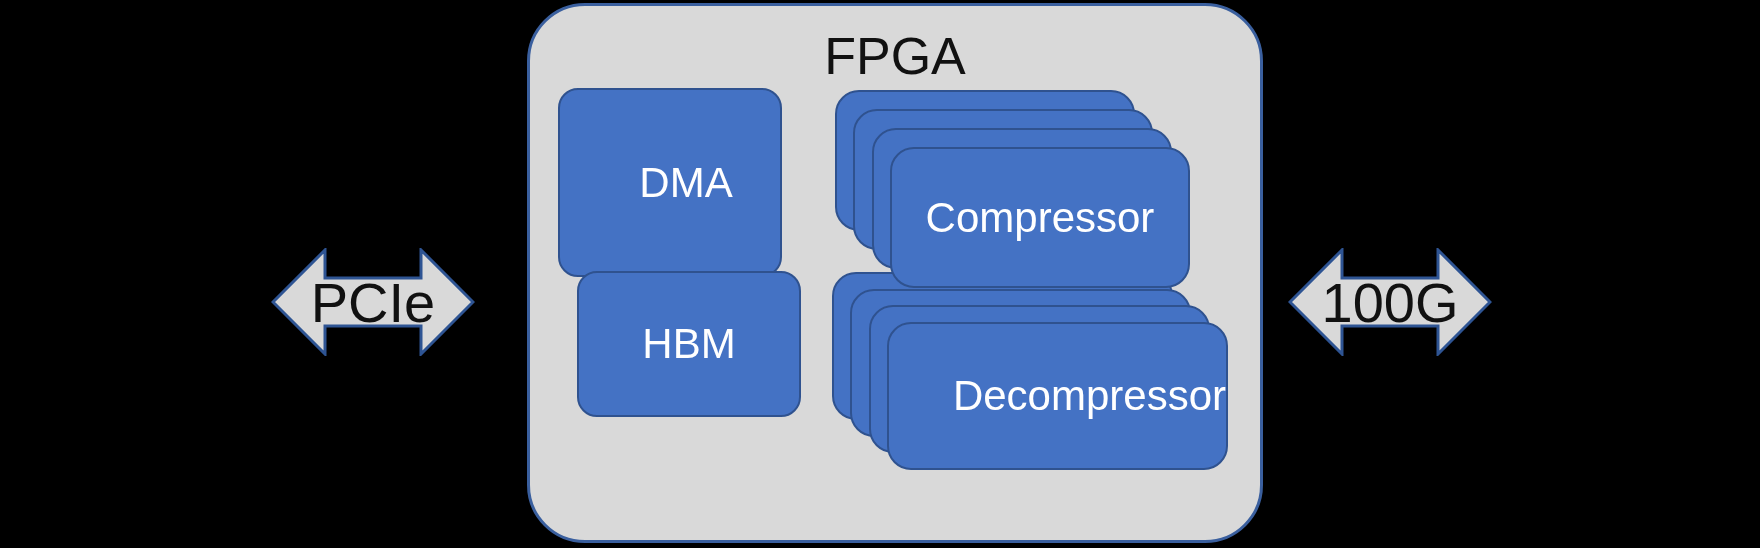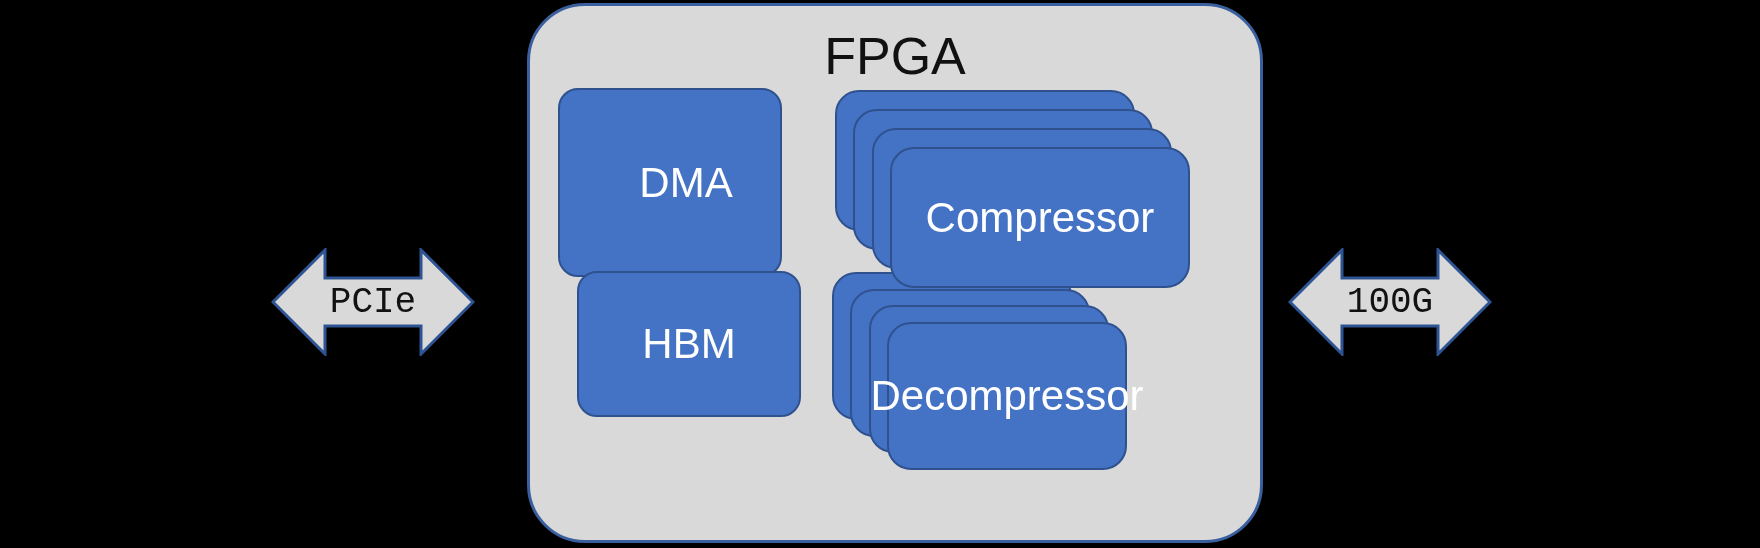--- a/index.html
+++ b/index.html
@@ -52,21 +52,21 @@
   .stack-decomp { left: 832px; top: 272px; width: 359px; height: 200px; z-index: 1; }
 
   .stack-box {
     position: absolute;
     box-sizing: border-box;
     background: var(--block-fill, #4472c4);
     border: 2px solid var(--block-border, #2f528f);
     border-radius: 24px;
   }
   .stack-comp .stack-box   { width: 300px; height: 141px; justify-content: center; }
-  .stack-decomp .stack-box { width: 240px; height: 148px; }
+  .stack-decomp .stack-box { width: 341px; height: 148px; justify-content: flex-end; }
 
   .stack-front {
     display: flex;
     align-items: center;
     justify-content: center;
     color: var(--label-light, #ffffff);
     font-size: 42px;
   }
 
   .arrow {
@@ -81,23 +81,22 @@
     stroke: var(--arrow-border, #2e5493);
     stroke-width: 3;
     stroke-linejoin: miter;
   }
   .arrow-label {
     position: absolute;
     left: 0; right: 0; top: 0; bottom: 0;
     display: flex;
     align-items: center;
     justify-content: center;
-    font-size: 36px;
+    font-size: 56px;
     color: var(--label-dark, #111111);
-    font-family: Liberation Mono, monospace;
   }
 </style>
 </head>
 <body>
 
 <div class="scene" style="--background: #000000; --panel-fill: #d9d9d9; --panel-border: #3a5f9e; --block-fill: #4472c4; --block-border: #2f528f; --arrow-fill: #d9d9d9; --arrow-border: #2e5493; --label-dark: #111111; --label-light: #ffffff;">
 
   <div class="arrow arrow-pcie">
     <svg width="204" height="108" viewBox="0 0 204 108">
       <polygon class="arrow-shape" points="2,54 54,2 54,30 150,30 150,2 202,54 150,106 150,78 54,78 54,106"></polygon>

